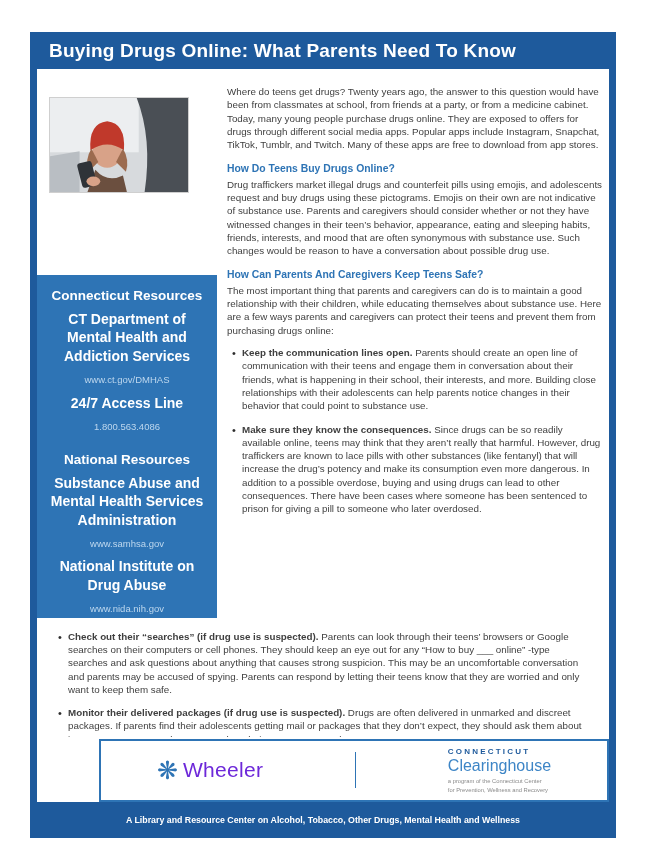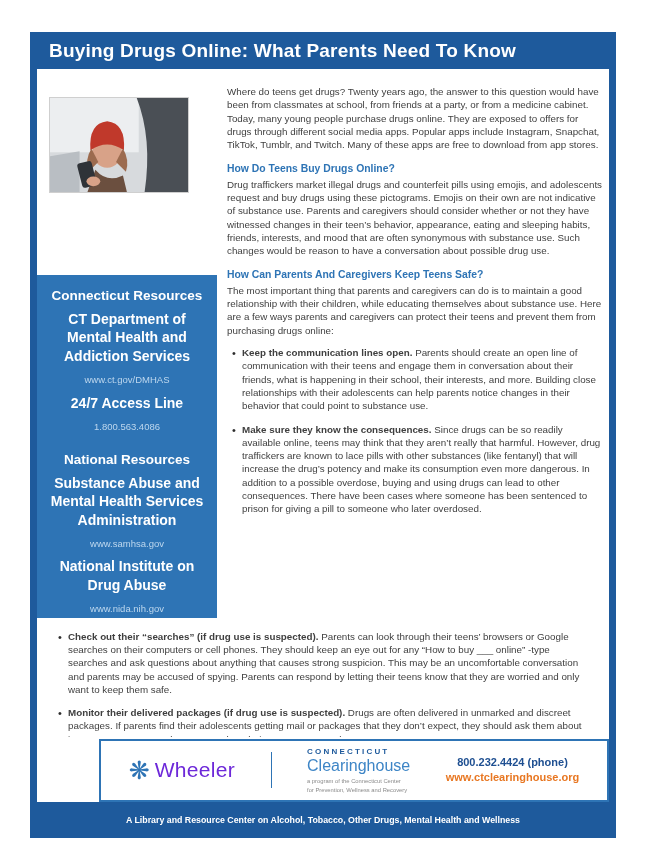--- a/index.html
+++ b/index.html
@@ -199,22 +199,18 @@
         <span class="wheeler-icon">❋</span>
         <span class="wheeler-label">Wheeler</span>
       </div>
       <div class="vdiv"></div>
       <div class="clearinghouse">
         <span class="ch-top">CONNECTICUT</span>
         <span class="ch-name">Clearinghouse</span>
         <span class="ch-tag">a program of the Connecticut Center</span>
         <span class="ch-tag">for Prevention, Wellness and Recovery</span>
       </div>
-      <div class="contact">
-        <div class="phone">800.232.4424 (phone)</div>
-        <div class="site">www.ctclearinghouse.org</div>
-      </div>
     </div>
 
     <div class="bottom-banner">A Library and Resource Center on Alcohol, Tobacco, Other Drugs, Mental Health and Wellness</div>
 
   </div>
 </div>
 
 </body></html>

